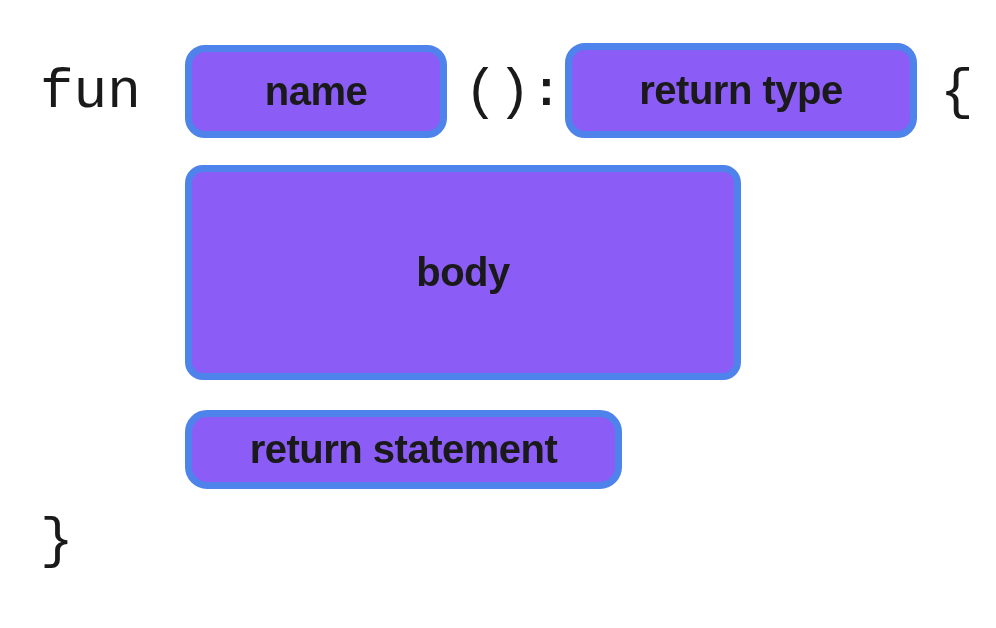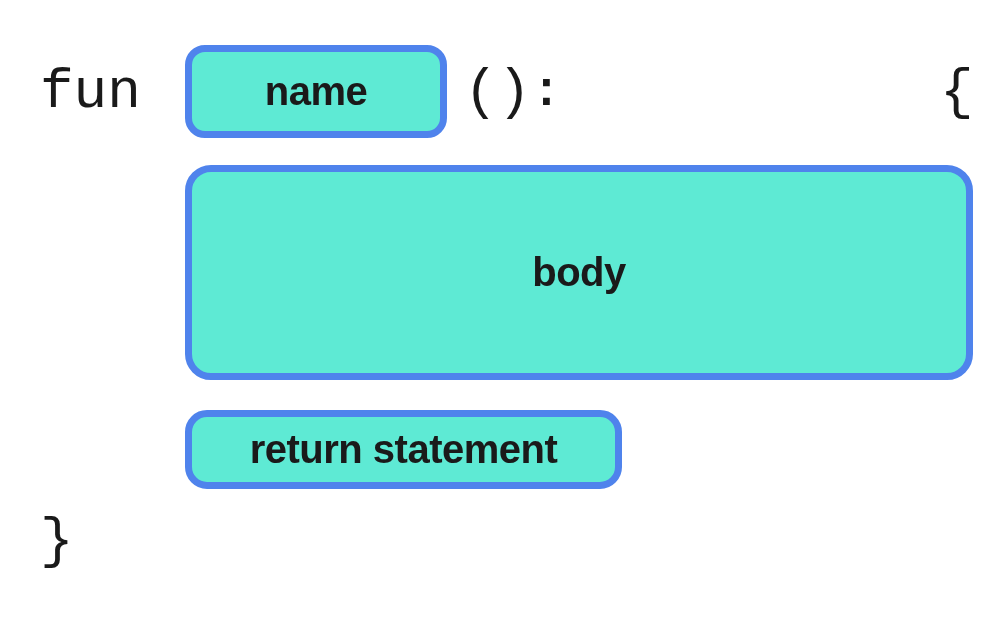--- a/index.html
+++ b/index.html
@@ -35,60 +35,63 @@
   }
   
   .row-top { top: 45px; height: 93px; }
 
   
   .ph-box {
     position: absolute;
     box-sizing: border-box;
     border: 7px solid #4f83ec;
     border-radius: 22px;
-    background: #5eead4;
+    background: #8b5cf6;
     display: flex;
     align-items: center;
     justify-content: center;
   }
   .ph-label {
     font-family: "Liberation Sans", sans-serif;
     font-weight: 700;
     font-size: 40px;
     letter-spacing: -0.5px;
     color: #1a1a1a;
     white-space: nowrap;
   }
 
   
   #tok-fun        { left: 40px;  }
   #box-name       { left: 185px; top: 45px;  width: 262px; height: 93px;  border-radius: 20px; }
   #tok-parens     { left: 464px; }
   #tok-colon      { left: 532px; }
   #box-rtype      { left: 565px; top: 43px;  width: 352px; height: 95px;  border-radius: 20px; }
   #tok-openbrace  { left: 940px; }
-  #box-body       { left: 185px; top: 165px; width: 788px; height: 215px; border-radius: 26px; }
+  #box-body       { left: 185px; top: 165px; width: 556px; height: 215px; border-radius: 18px; }
   #box-rstmt      { left: 185px; top: 410px; width: 437px; height: 79px;  border-radius: 22px; }
   #tok-closebrace { left: 40px;  top: 503px; height: 75px; }
 </style>
 </head>
 <body>
 
 <div class="canvas" style="background: rgb(255, 255, 255);">
 
   <div class="code-token row-top" id="tok-fun" style="color: rgb(26, 26, 26);">fun</div>
 
   <div class="ph-box" id="box-name" style="border-color: rgb(79, 131, 236);">
     <span class="ph-label" style="color: rgb(26, 26, 26);">name</span>
   </div>
 
   <div class="code-token row-top" id="tok-parens" style="color: rgb(26, 26, 26);">()</div>
 
   <div class="code-token row-top bold" id="tok-colon" style="color: rgb(26, 26, 26);">:</div>
 
+  <div class="ph-box" id="box-rtype" style="border-color: rgb(79, 131, 236);">
+    <span class="ph-label" style="color: rgb(26, 26, 26);">return type</span>
+  </div>
 
   <div class="code-token row-top" id="tok-openbrace" style="color: rgb(26, 26, 26);">{</div>
 
   <div class="ph-box" id="box-body" style="border-color: rgb(79, 131, 236);">
     <span class="ph-label" style="color: rgb(26, 26, 26);">body</span>
   </div>
 
   <div class="ph-box" id="box-rstmt" style="border-color: rgb(79, 131, 236);">
     <span class="ph-label" style="color: rgb(26, 26, 26);">return statement</span>
   </div>

